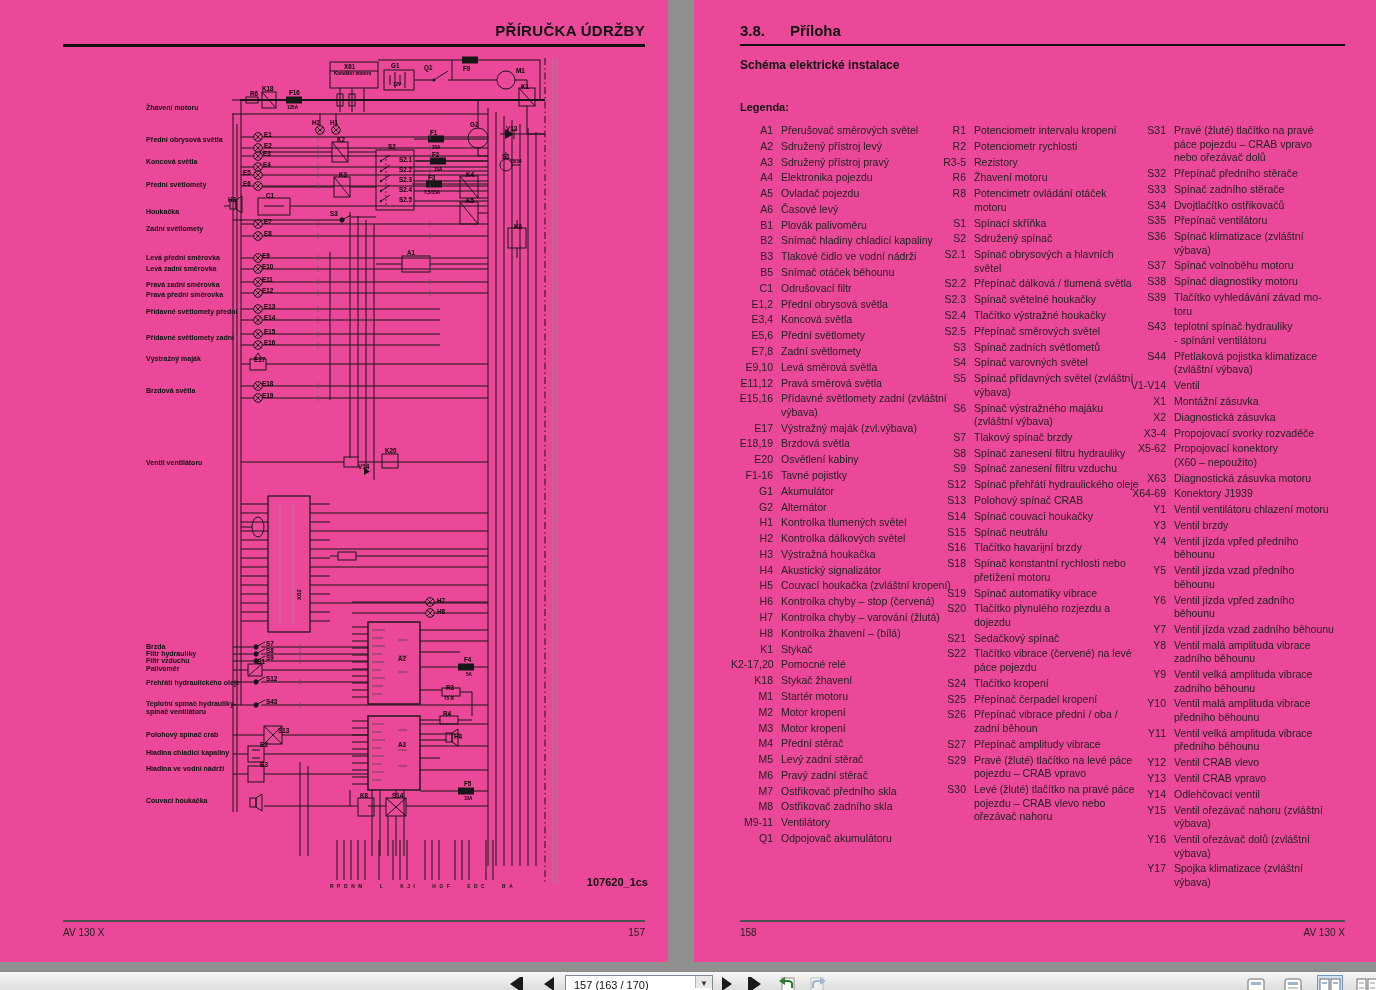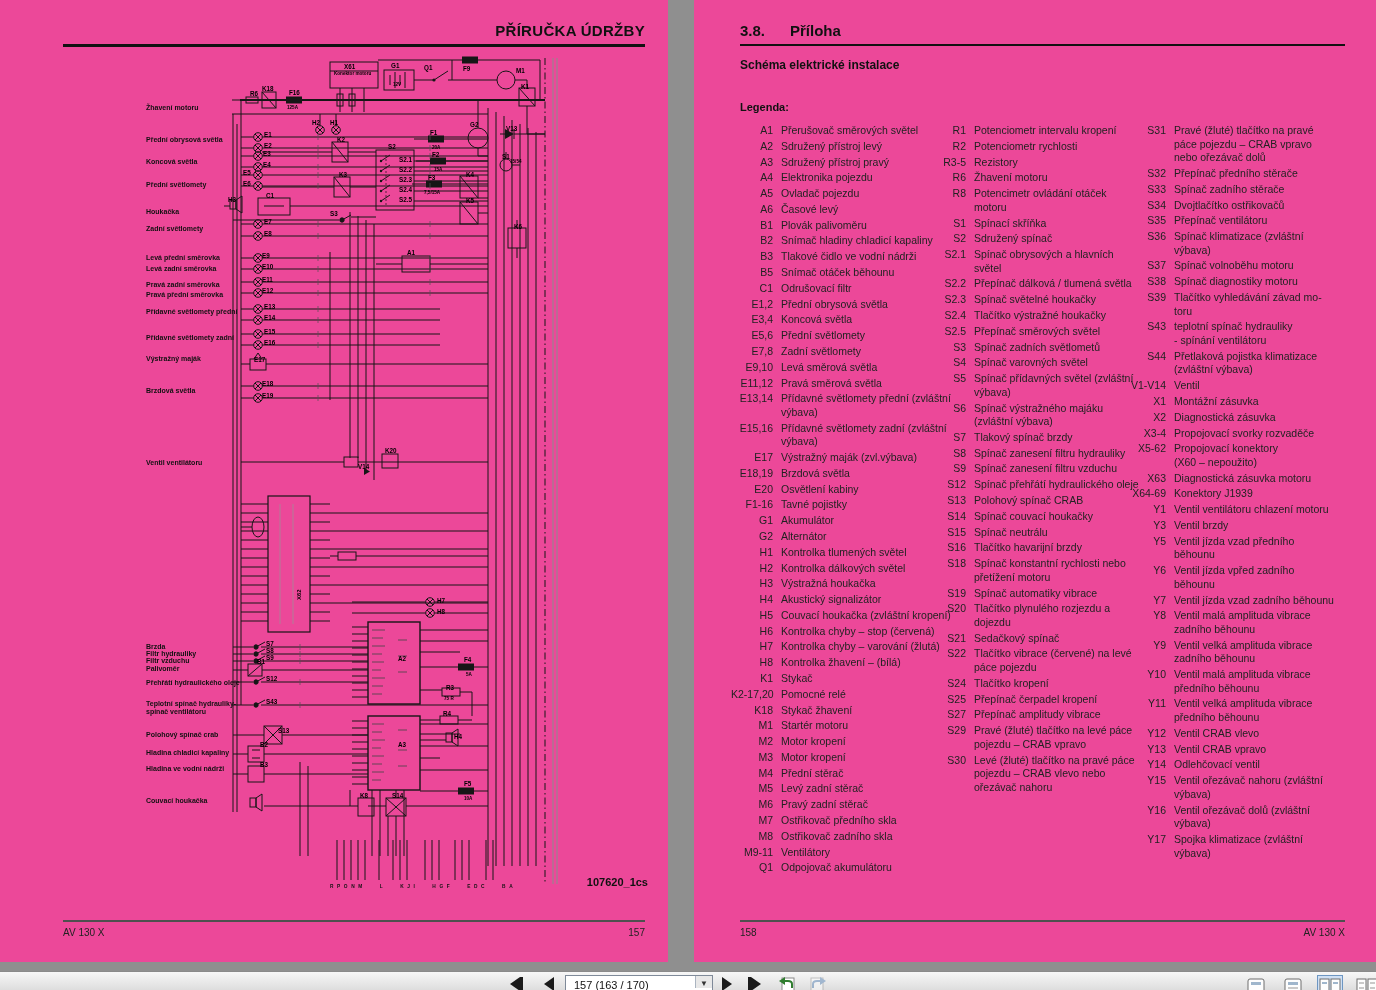--- a/index.html
+++ b/index.html
@@ -498,24 +498,20 @@
           </div>
           <div class="lg-row">
             <span class="lg-code">E9,10</span>
             <span class="lg-desc">Levá směrová světla</span>
           </div>
           <div class="lg-row">
             <span class="lg-code">E11,12</span>
             <span class="lg-desc">Pravá směrová světla</span>
           </div>
           <div class="lg-row">
-            <span class="lg-code">E13,14</span>
-            <span class="lg-desc">Přídavné světlomety přední (zvláštní výbava)</span>
-          </div>
-          <div class="lg-row">
             <span class="lg-code">E15,16</span>
             <span class="lg-desc">Přídavné světlomety zadní (zvláštní výbava)</span>
           </div>
           <div class="lg-row">
             <span class="lg-code">E17</span>
             <span class="lg-desc">Výstražný maják (zvl.výbava)</span>
           </div>
           <div class="lg-row">
             <span class="lg-code">E18,19</span>
             <span class="lg-desc">Brzdová světla</span>
@@ -741,20 +737,24 @@
           </div>
           <div class="lg-row">
             <span class="lg-code">S24</span>
             <span class="lg-desc">Tlačítko kropení</span>
           </div>
           <div class="lg-row">
             <span class="lg-code">S25</span>
             <span class="lg-desc">Přepínač čerpadel kropení</span>
           </div>
           <div class="lg-row">
+            <span class="lg-code">S26</span>
+            <span class="lg-desc">Přepínač vibrace přední / oba / zadní běhoun</span>
+          </div>
+          <div class="lg-row">
             <span class="lg-code">S27</span>
             <span class="lg-desc">Přepínač amplitudy vibrace</span>
           </div>
           <div class="lg-row">
             <span class="lg-code">S29</span>
             <span class="lg-desc">Pravé (žluté) tlačítko na levé páce pojezdu – CRAB vpravo</span>
           </div>
           <div class="lg-row">
             <span class="lg-code">S30</span>
             <span class="lg-desc">Levé (žluté) tlačítko na pravé páce pojezdu – CRAB vlevo nebo ořezávač nahoru</span>
@@ -837,20 +837,24 @@
             <span class="lg-code">X64-69</span>
             <span class="lg-desc">Konektory J1939</span>
           </div>
           <div class="lg-row">
             <span class="lg-code">Y1</span>
             <span class="lg-desc">Ventil ventilátoru chlazení motoru</span>
           </div>
           <div class="lg-row">
             <span class="lg-code">Y3</span>
             <span class="lg-desc">Ventil brzdy</span>
+          </div>
+          <div class="lg-row">
+            <span class="lg-code">Y4</span>
+            <span class="lg-desc">Ventil jízda vpřed předního běhounu</span>
           </div>
           <div class="lg-row">
             <span class="lg-code">Y5</span>
             <span class="lg-desc">Ventil jízda vzad předního běhounu</span>
           </div>
           <div class="lg-row">
             <span class="lg-code">Y6</span>
             <span class="lg-desc">Ventil jízda vpřed zadního běhounu</span>
           </div>
           <div class="lg-row">

